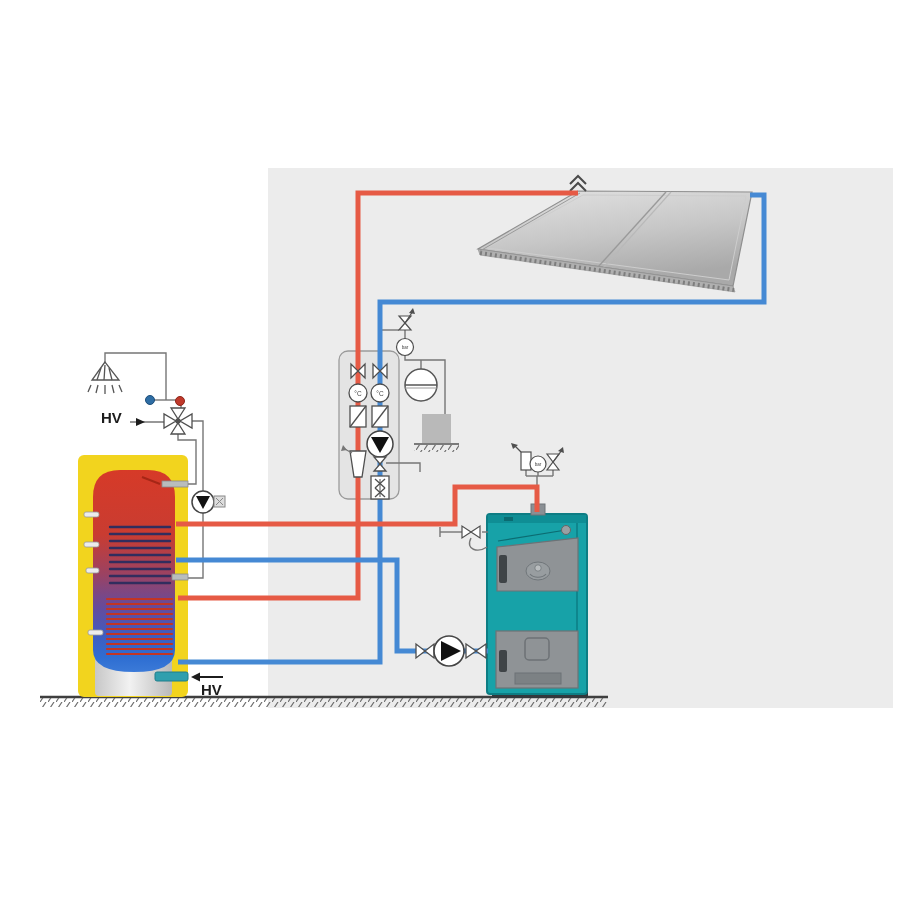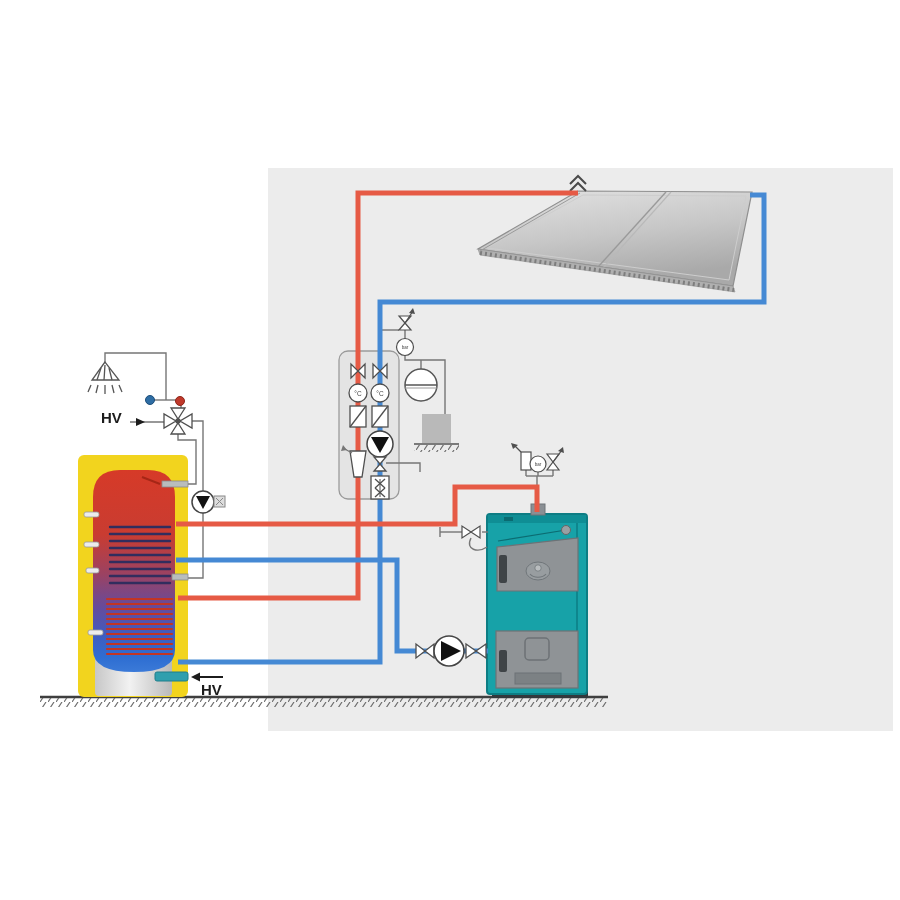--- a/index.html
+++ b/index.html
@@ -1,16 +1,16 @@
 <!DOCTYPE html>
 <html><head>
 <meta charset="utf-8">
 <style>
   html,body{margin:0;padding:0;background:#ffffff;}
-  .stage{position:relative;width:900px;height:900px;background:#ffffff;overflow:hidden;
+  .stage{position:relative;width:900px;height:708px;background:#ffffff;overflow:hidden;
          font-family:"Liberation Sans", sans-serif;}
   svg{position:absolute;left:0;top:0;}
   text{font-family:"Liberation Sans", sans-serif;}
   .lbl{fill:#1c1c1c;font-weight:bold;}
   .gauge-txt{fill:#444;}
 </style>
 </head>
 <body>
 
 <div class="stage">

